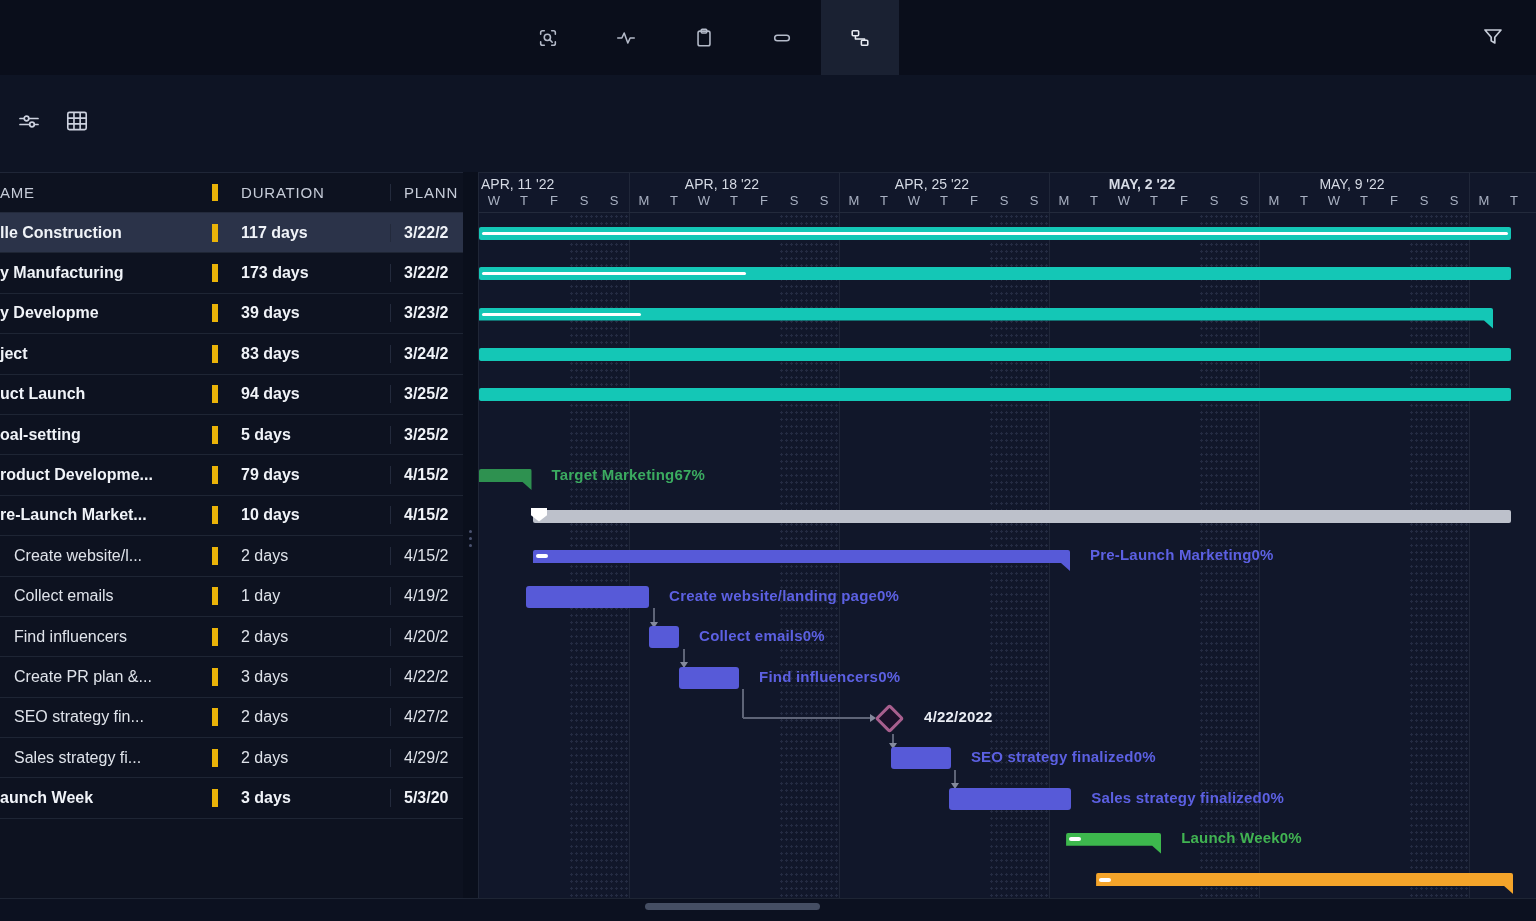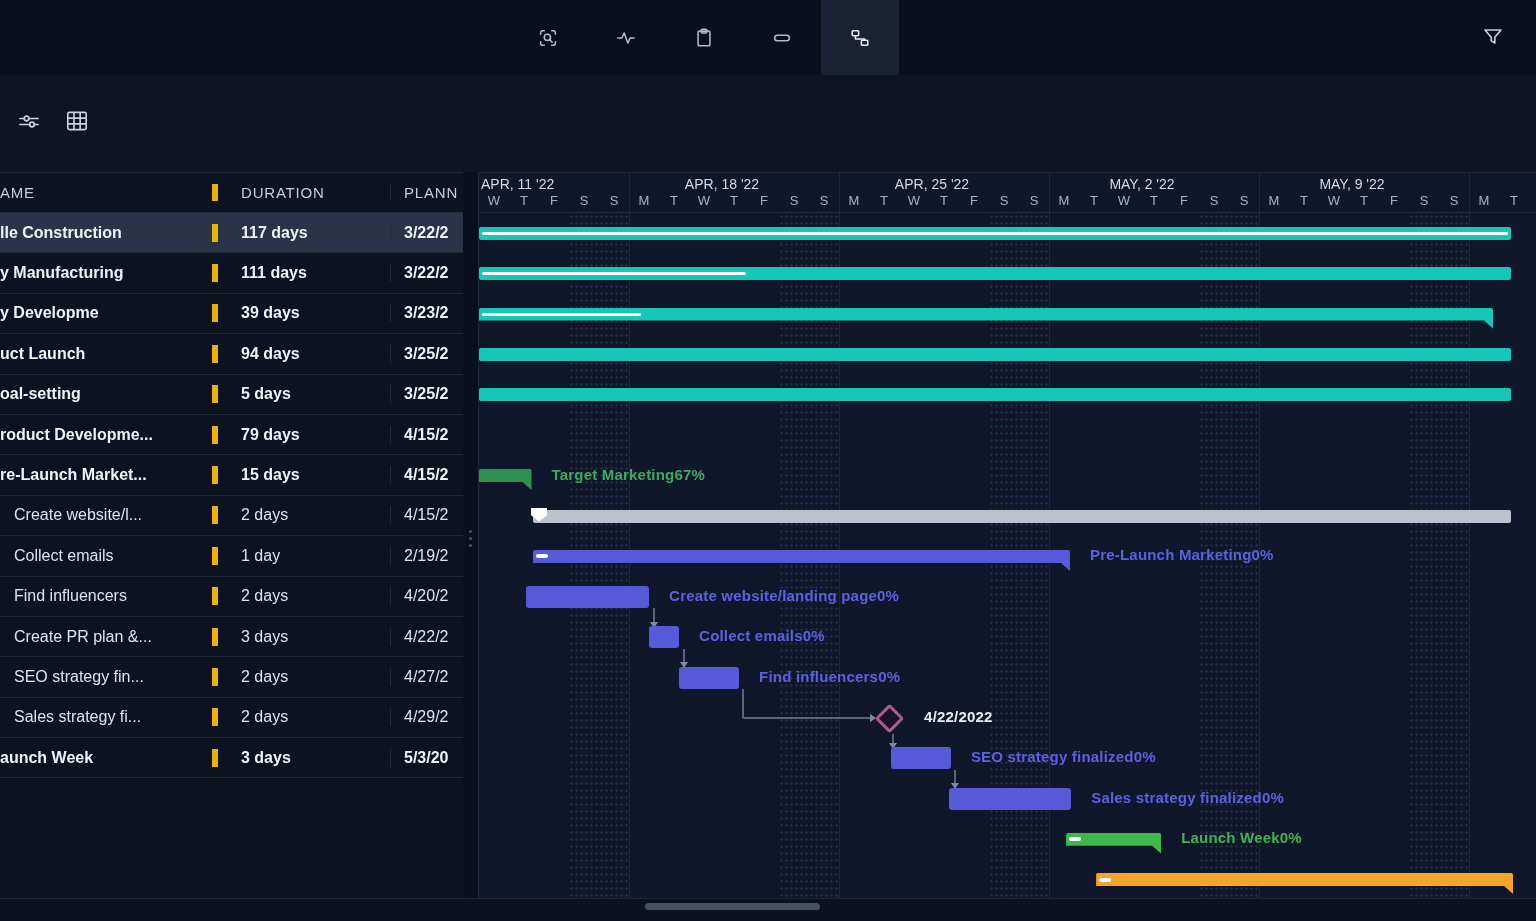--- a/index.html
+++ b/index.html
@@ -151,57 +151,62 @@
       <div class="cell cell-planned">PLANN</div>
     </div>
     <div id="tableRows">
         <div class="t-row hl">
           <div class="cell cell-name bold">lle Construction</div>
           <div class="cell cell-duration bold">117 days</div>
           <div class="cell cell-planned bold">3/22/2</div>
         </div>
         <div class="t-row">
           <div class="cell cell-name bold">y Manufacturing</div>
-          <div class="cell cell-duration bold">111 days</div>
+          <div class="cell cell-duration bold">173 days</div>
           <div class="cell cell-planned bold">3/22/2</div>
         </div>
         <div class="t-row">
           <div class="cell cell-name bold">y Developme</div>
           <div class="cell cell-duration bold">39 days</div>
           <div class="cell cell-planned bold">3/23/2</div>
         </div>
         <div class="t-row">
+          <div class="cell cell-name bold">ject</div>
+          <div class="cell cell-duration bold">83 days</div>
+          <div class="cell cell-planned bold">3/24/2</div>
+        </div>
+        <div class="t-row">
           <div class="cell cell-name bold">uct Launch</div>
           <div class="cell cell-duration bold">94 days</div>
           <div class="cell cell-planned bold">3/25/2</div>
         </div>
         <div class="t-row">
           <div class="cell cell-name bold">oal-setting</div>
           <div class="cell cell-duration bold">5 days</div>
           <div class="cell cell-planned bold">3/25/2</div>
         </div>
         <div class="t-row">
           <div class="cell cell-name bold">roduct Developme...</div>
           <div class="cell cell-duration bold">79 days</div>
           <div class="cell cell-planned bold">4/15/2</div>
         </div>
         <div class="t-row">
           <div class="cell cell-name bold">re-Launch Market...</div>
-          <div class="cell cell-duration bold">15 days</div>
+          <div class="cell cell-duration bold">10 days</div>
           <div class="cell cell-planned bold">4/15/2</div>
         </div>
         <div class="t-row">
           <div class="cell cell-name indent">Create website/l...</div>
           <div class="cell cell-duration">2 days</div>
           <div class="cell cell-planned">4/15/2</div>
         </div>
         <div class="t-row">
           <div class="cell cell-name indent">Collect emails</div>
           <div class="cell cell-duration">1 day</div>
-          <div class="cell cell-planned">2/19/2</div>
+          <div class="cell cell-planned">4/19/2</div>
         </div>
         <div class="t-row">
           <div class="cell cell-name indent">Find influencers</div>
           <div class="cell cell-duration">2 days</div>
           <div class="cell cell-planned">4/20/2</div>
         </div>
         <div class="t-row">
           <div class="cell cell-name indent">Create PR plan &amp;...</div>
           <div class="cell cell-duration">3 days</div>
           <div class="cell cell-planned">4/22/2</div>
@@ -231,21 +236,21 @@
         <i></i>
       </div>
   </div>
 
   <div class="chart-panel" id="chartPanel">
     <div class="chart-header">
       <div id="weekLabels">
           <div class="week-label" style="left: 2px;">APR, 11 '22</div>
           <div class="week-label" style="left: 243px; transform: translateX(-50%);">APR, 18 '22</div>
           <div class="week-label" style="left: 453px; transform: translateX(-50%);">APR, 25 '22</div>
-          <div class="week-label" style="left: 663px; transform: translateX(-50%);">MAY, 2 '22</div>
+          <div class="week-label" style="left: 663px; transform: translateX(-50%); font-weight: bold;">MAY, 2 '22</div>
           <div class="week-label" style="left: 873px; transform: translateX(-50%);">MAY, 9 '22</div>
         </div>
       <div id="dayLetters">
           <div class="day-letter" style="left: 0px;">W</div>
           <div class="day-letter" style="left: 30px;">T</div>
           <div class="day-letter" style="left: 60px;">F</div>
           <div class="day-letter" style="left: 90px;">S</div>
           <div class="day-letter" style="left: 120px;">S</div>
           <div class="day-letter" style="left: 150px;">M</div>
           <div class="day-letter" style="left: 180px;">T</div>

